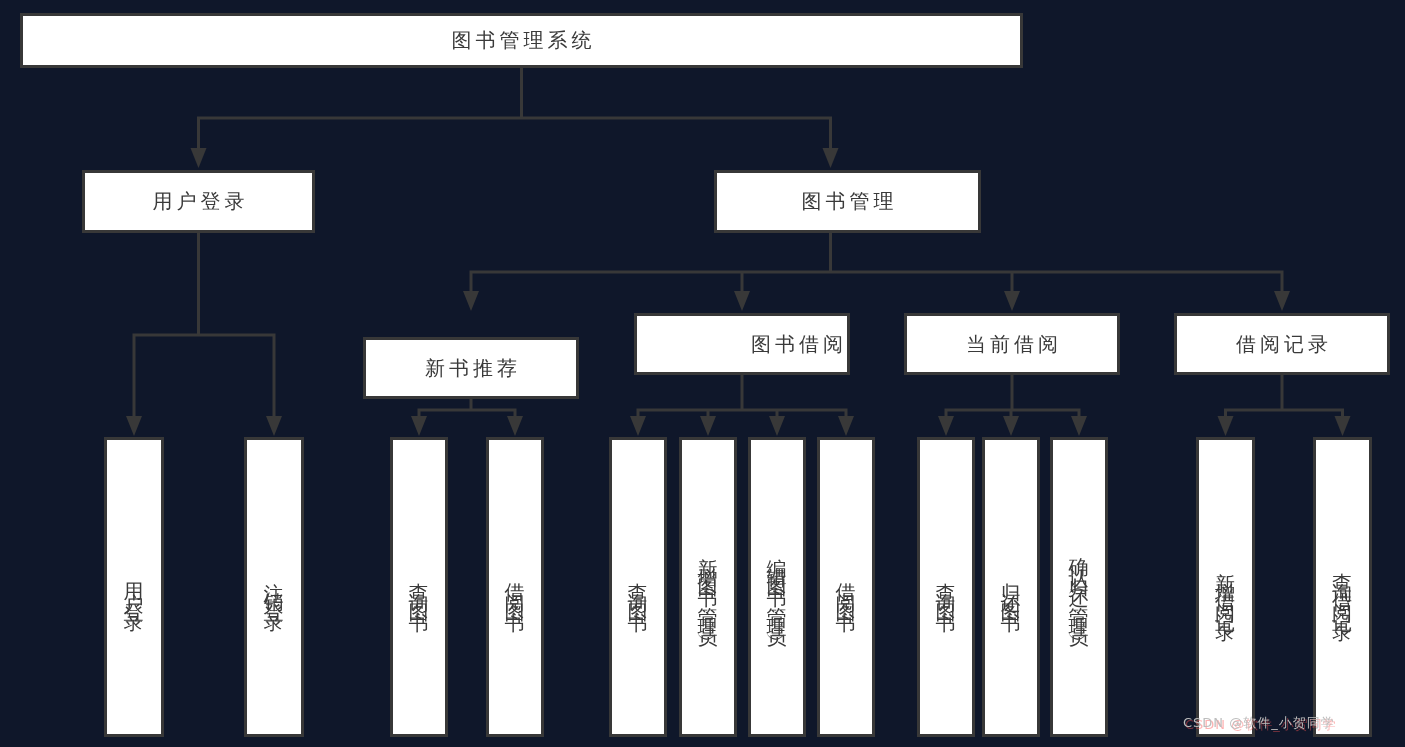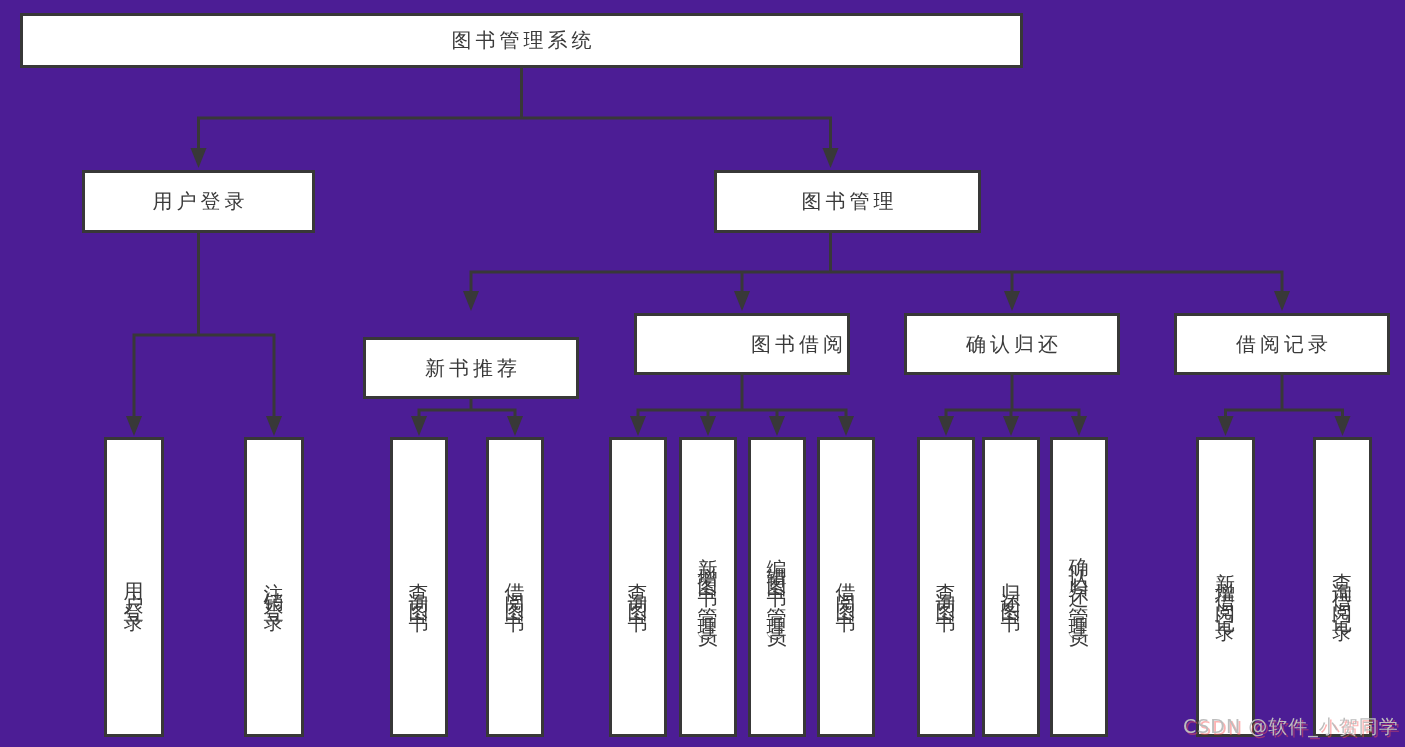--- a/index.html
+++ b/index.html
@@ -1,20 +1,20 @@
 <!DOCTYPE html>
 <html><head>
 <meta charset="utf-8">
 <style>
   html, body { margin: 0; padding: 0; background: #ffffff; }
   #canvas {
     position: relative;
     width: 1405px;
     height: 747px;
-    background: #4c1d95;
+    background: #0f172a;
     font-family: "DejaVu Sans", sans-serif;
     overflow: hidden;
   }
   #wires {
     position: absolute;
     left: 0; top: 0;
     width: 1405px; height: 747px;
   }
   .box {
     position: absolute;
@@ -63,21 +63,21 @@
   .n-H { left: 817px; }
   .n-I { left: 917px; }
   .n-J { left: 982px; }
   .n-K { left: 1050px; }
   .n-L { left: 1196px; width: 59px; }
   .n-M { left: 1313px; width: 59px; }
   #watermark {
     position: absolute;
     left: 1183px;
     top: 714px;
-    font-size: 19px;
+    font-size: 13px;
     color: #bdbdbd;
     letter-spacing: 1px;
     white-space: nowrap;
     text-shadow: 2px 2px 0 rgba(251, 84, 84, 0.45);
   }
 </style>
 </head>
 <body>
 
 <div id="canvas">
@@ -141,21 +141,21 @@
     <span class="hlabel">图书管理</span>
   </div>
 
   <div class="box n-l2 n-l2a">
     <span class="hlabel">新书推荐</span>
   </div>
   <div class="box n-l2 n-l2b">
     <span class="hlabel">图书借阅</span>
   </div>
   <div class="box n-l2 n-l2c">
-    <span class="hlabel">确认归还</span>
+    <span class="hlabel">当前借阅</span>
   </div>
   <div class="box n-l2 n-l2d">
     <span class="hlabel">借阅记录</span>
   </div>
 
   <div class="box n-l3 n-A">
     <span class="vlabel">用户登录</span>
   </div>
   <div class="box n-l3 n-B">
     <span class="vlabel">注销登录</span>

